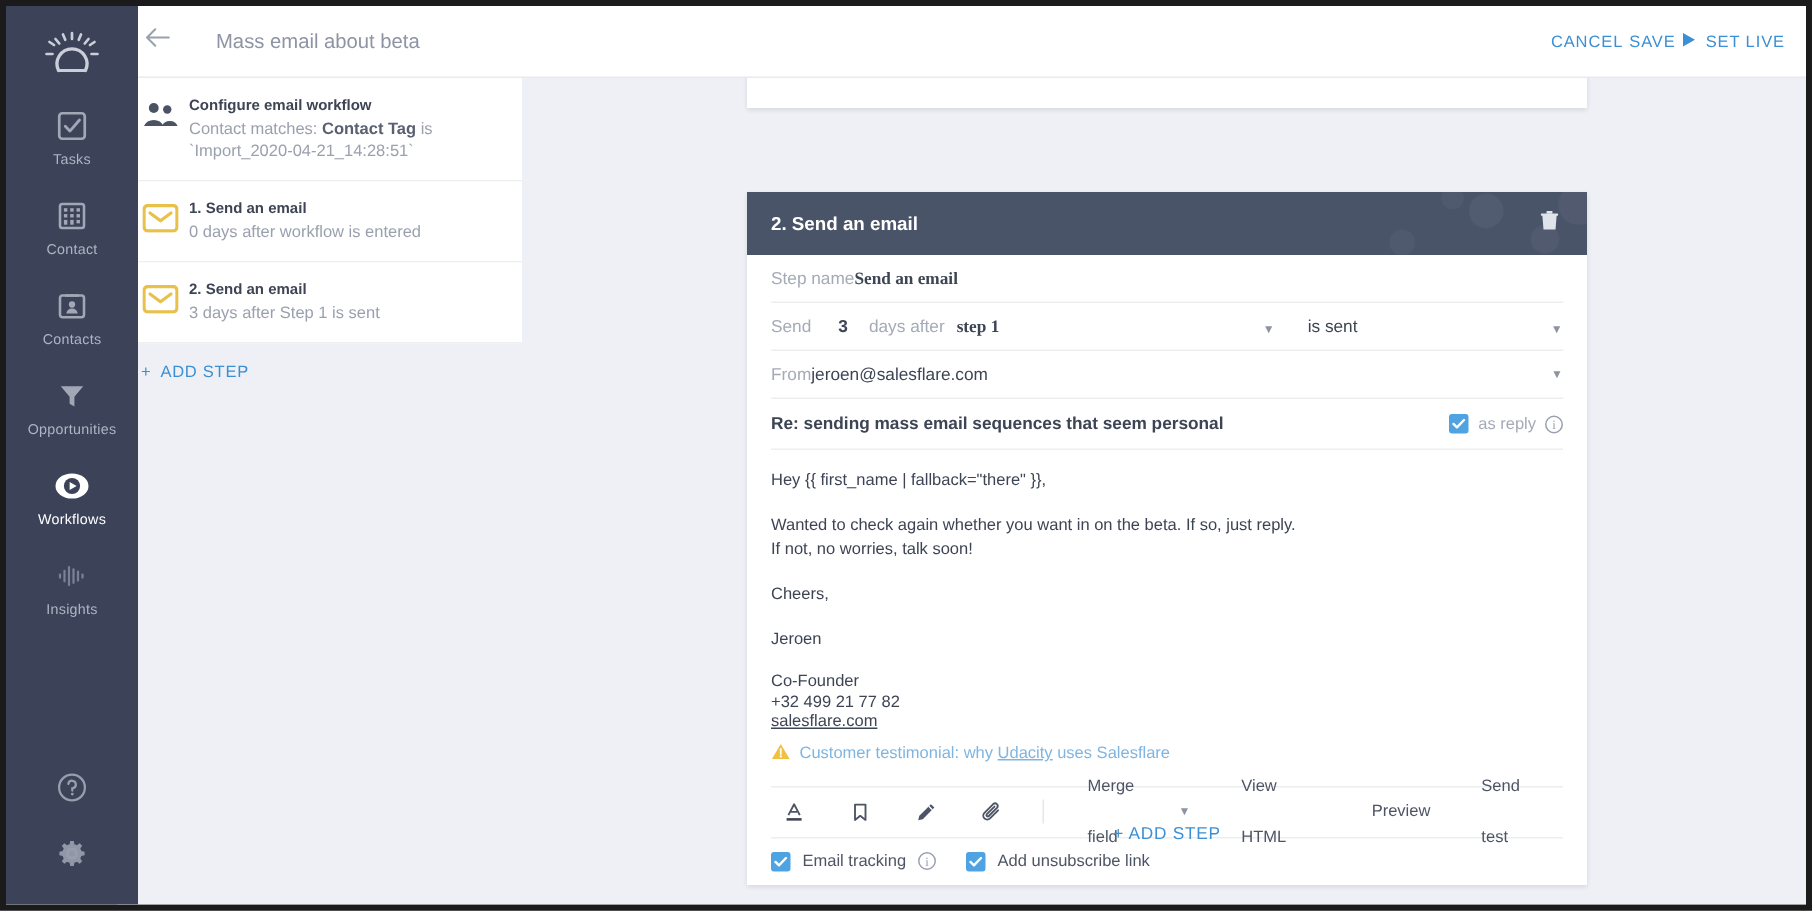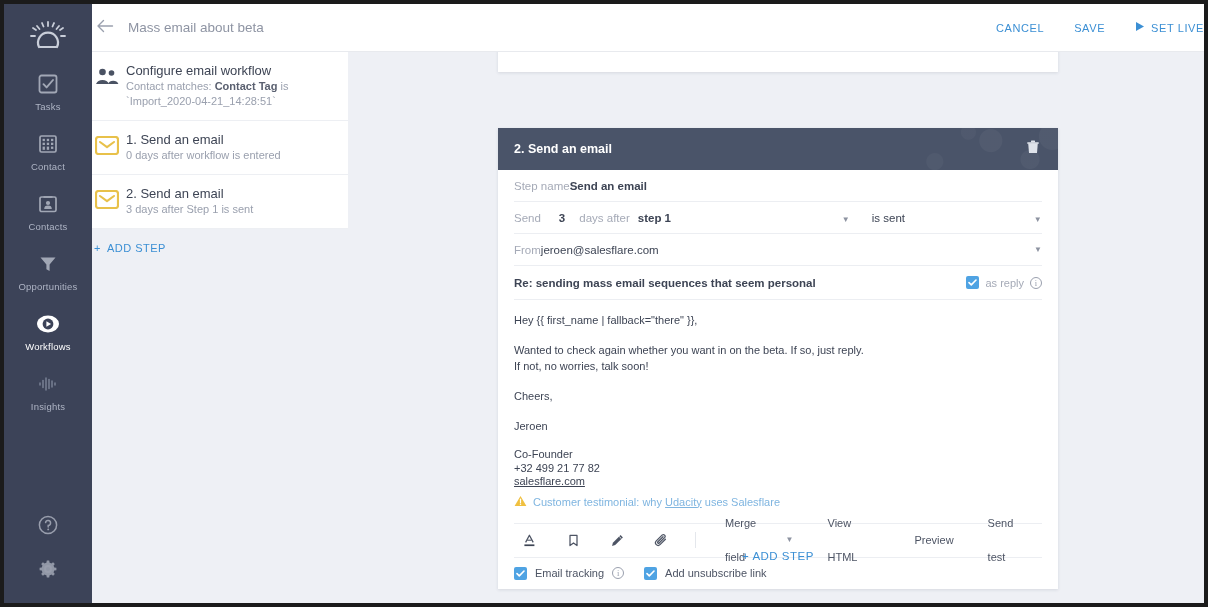--- a/index.html
+++ b/index.html
@@ -48,22 +48,22 @@
   
   #topbar {
     position: absolute; left: 74px; top: 0;
     width: 1126px; height: 48px;
     background: #ffffff;
     display: flex; align-items: center;
     border-bottom: 1px solid #e8eaee;
     z-index: 15;
   }
   #back-arrow { margin-left: 16px; width: 22px; height: 22px; display:flex; align-items:center; justify-content:center; cursor: pointer; }
-  #wf-title { margin-left: 12px; font-size: 13.5px; color: #8e94a3; }
-  .topbar-actions { margin-left: auto; display: flex; align-items: center; gap: 30px; }
+  #wf-title { margin-left: 28px; font-size: 13.5px; color: #8e94a3; }
+  .topbar-actions { margin-left: auto; display: flex; align-items: center; padding-right: 14px; gap: 4px; }
   .tb-btn {
     font-size: 11px; letter-spacing: .6px;
     color: #3b8fd4; cursor: pointer;
     background: none; border: none;
     font-family: "Liberation Sans", sans-serif;
     display: flex; align-items: center; gap: 6px;
   }
 
   
   #steps-panel {
@@ -74,21 +74,21 @@
   }
   .step-row {
     background: #ffffff;
     border-bottom: 1px solid #edeff3;
     display: flex; align-items: flex-start;
     padding: 11px 14px 11px 12px;
     cursor: pointer;
   }
   .step-ico { width: 34px; flex: 0 0 34px; display:flex; align-items:center; justify-content:center; padding-top: 4px; }
   .step-txt { flex: 1; padding-left: 2px; }
-  .step-title { font-size: 13px; font-weight: normal; color: #3d4454; line-height: 16px; }
+  .step-title { font-size: 10px; font-weight: bold; color: #3d4454; line-height: 16px; }
   .step-sub { font-size: 11px; color: #9aa0ae; line-height: 15px; }
   .step-sub b { color: #5a6070; font-weight: bold; }
   #add-step-left {
     padding: 13px 0 13px 16px;
     font-size: 11px; letter-spacing: .5px;
     color: #3b8fd4; cursor: pointer;
     display: flex; align-items: center; gap: 6px;
     background: #eef0f5;
   }
 
@@ -127,21 +127,21 @@
 
   .card-body { padding: 0 16px; }
 
   .frow {
     display: flex; align-items: center;
     min-height: 32px;
     border-bottom: 1px solid #eceef2;
     font-size: 11.5px;
   }
   .flabel { color: #a5aab7; }
-  .fvalue { color: #3d4454; font-weight: bold; }
+  .fvalue { color: #3d4454; font-weight: bold; font-family: Liberation Serif, serif; }
   .fvalue-norm { color: #3d4454; }
   .sel-wrap { display:flex; align-items:flex-end; flex: 0 0 auto; cursor:pointer; }
   .caret { margin-left: 6px; color: #8d93a1; font-size: 8px; }
 
   #row-send { gap: 0; }
   #send-days { color: #3d4454; font-weight: bold; margin: 0 14px 0 18px; }
   #send-after-lbl { color: #a5aab7; margin-right: 8px; }
   #send-step-sel { width: 212px; justify-content: space-between; }
   #send-state-sel { width: 170px; justify-content: space-between; margin-left: 22px; }
 

